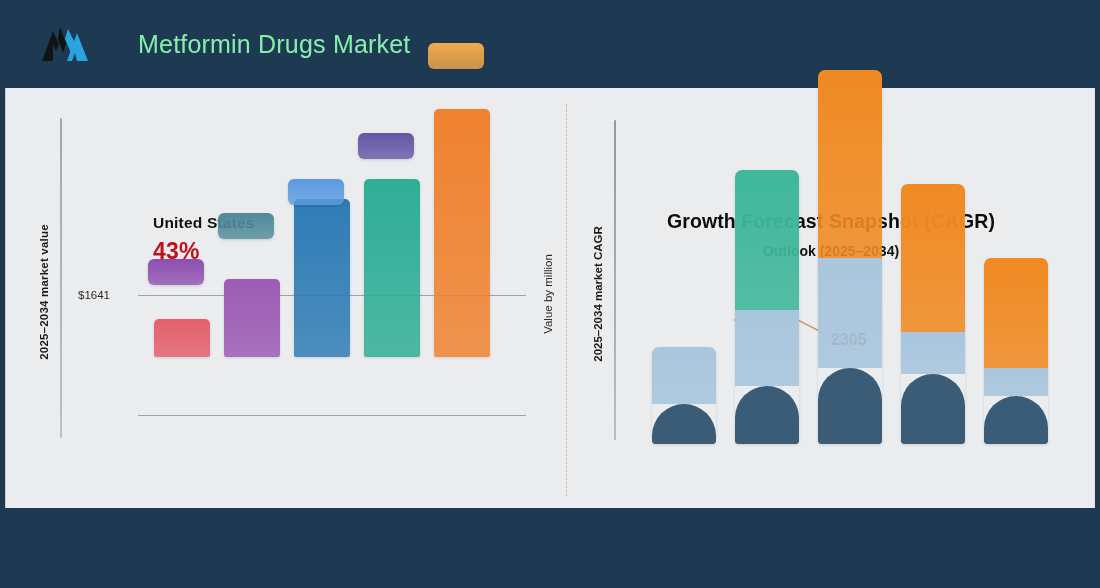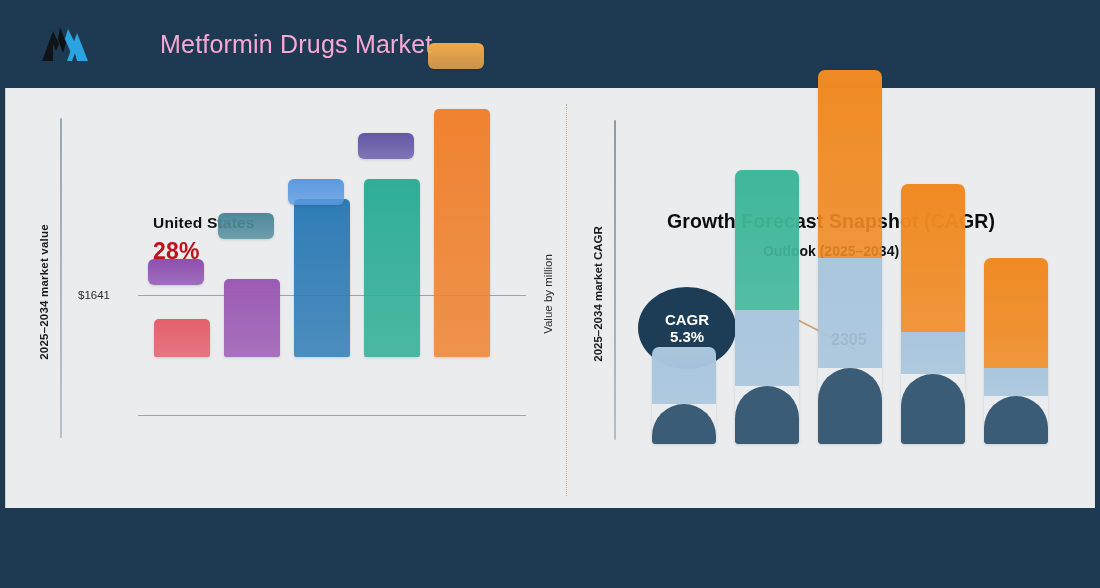--- a/index.html
+++ b/index.html
@@ -17,22 +17,22 @@
 
   
   #header {
     position: absolute; left: 0; top: 0;
     width: 1100px; height: 88px;
     background: #1e3a52;
     display: flex; align-items: center;
   }
   #logo-mark { margin-left: 42px; width: 46px; height: 38px; display:block; }
   #header-title {
-    margin-left: 72px;
-    color: #f9a8d4;
+    margin-left: 50px;
+    color: #86efac;
     font-size: 25px;
     font-weight: 400;
     letter-spacing: .2px;
   }
 
   
   #card {
     position: absolute; left: 5px; top: 88px;
     width: 1090px; height: 420px;
     background: #eaecee;
@@ -187,21 +187,21 @@
 
   <div id="card">
 
     <div id="panel-divider"></div>
 
     <div id="left-panel">
       <div id="left-axis-line"></div>
       <div id="left-ylabel">2025–2034 market value</div>
 
       <div id="us-label">United States</div>
-      <div id="us-pct">28%</div>
+      <div id="us-pct">43%</div>
 
       <div class="hgrid" id="grid-top"></div>
       <div class="hgrid" id="grid-mid"></div>
 
       <div class="axis-val" id="val-top">$1641</div>
       <div class="axis-val" id="val-bot">$1430</div>
 
       <div id="left-baseline"></div>
 
       <div class="lbar" id="lbar-0" style="left: 148px; width: 56px; height: 38px; background: linear-gradient(rgb(228, 96, 109), rgba(228, 96, 109, 0.847));"></div>
@@ -227,24 +227,20 @@
       <div id="right-ylabel">2025–2034 market CAGR</div>
       <div id="right-axis-line"></div>
 
       <div id="right-title">Growth Forecast Snapshot (CAGR)</div>
       <div id="right-subtitle">Outlook (2025–2034)</div>
 
       <svg id="connector">
         <polyline points="168,232 232,232 290,262" fill="none" stroke="#d09a6a" stroke-width="1.6"></polyline>
       </svg>
 
-      <div id="cagr-bubble">
-        <div class="l1">CAGR</div>
-        <div class="l2">5.3%</div>
-      </div>
 
       <div id="cb-value">2305</div>
 
       <div id="right-baseline"></div>
 
       <div class="rbar" id="rbar-0" style="left: 86px; width: 64px; height: 97px;">
           <div class="seg" style="bottom:40px;height:57px;background:linear-gradient(180deg,#a9c6dd,#a9c6dde6);"></div>
           <div class="seg seg-base" style="height:40px;background:linear-gradient(180deg,#3a5c76,#3a5c76);border-radius:34px 34px 3px 3px;"></div>
         </div>
       <div class="rbar" id="rbar-1" style="left: 169px; width: 64px; height: 274px;">

